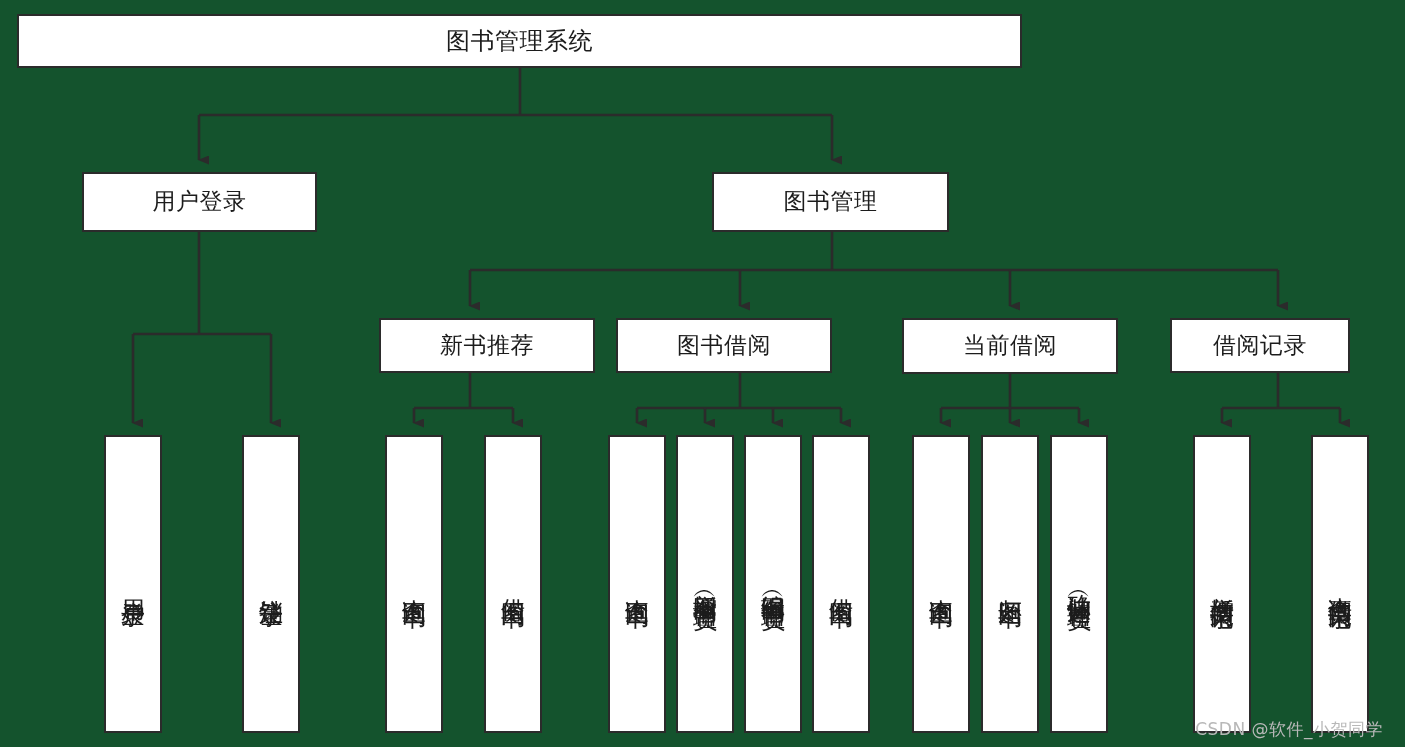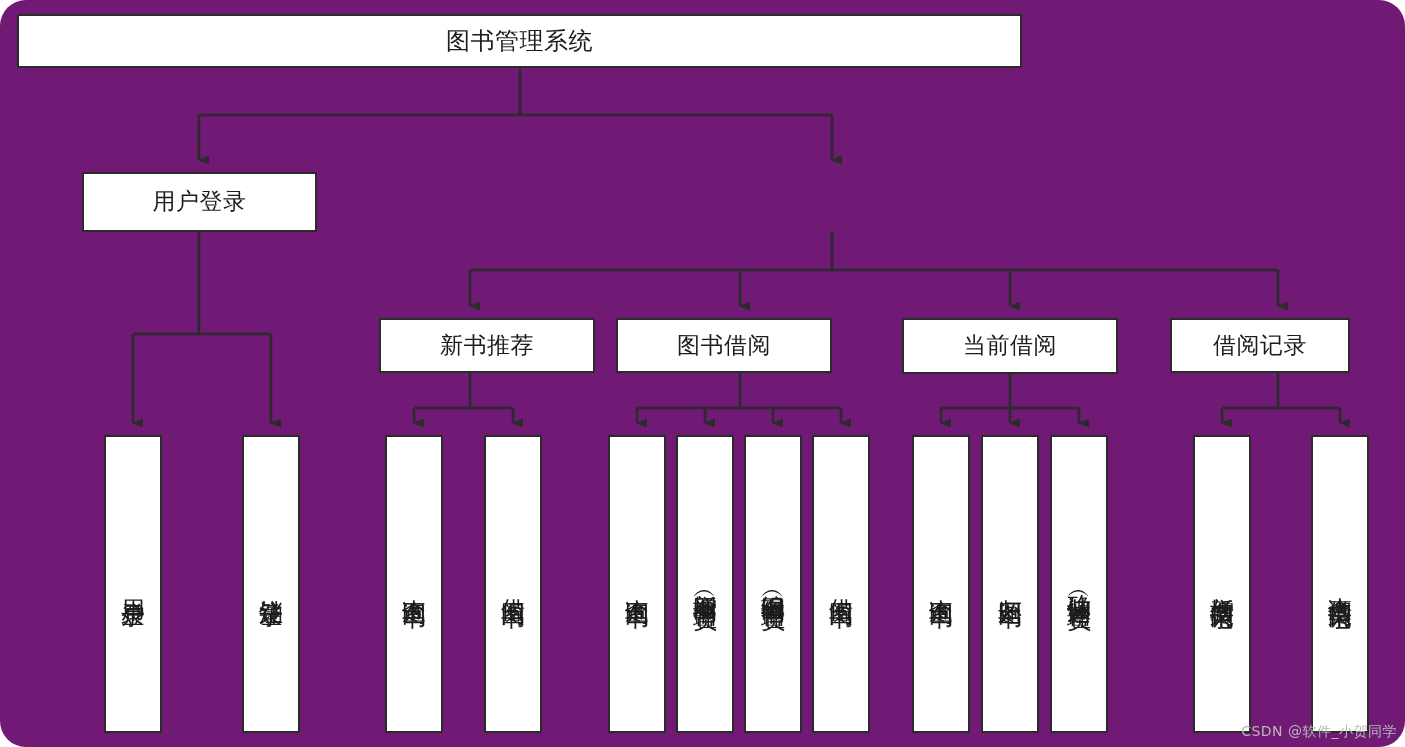--- a/index.html
+++ b/index.html
@@ -11,22 +11,21 @@
     width: 1405px;
     height: 747px;
     font-family: "DejaVu Sans", "Liberation Sans", sans-serif;
     overflow: hidden;
     position: relative;
   }
   #diagram-root {
     position: relative;
     width: 1405px;
     height: 747px;
-    background: #701a75;
-    border-radius: 26px;
+    background: #14532d;
   }
   svg.connectors {
     position: absolute;
     left: 0;
     top: 0;
     width: 1405px;
     height: 747px;
     pointer-events: none;
   }
   .node {
@@ -59,23 +58,23 @@
   }
   .node.vertical .node-label {
     writing-mode: vertical-rl;
     text-orientation: upright;
     font-size: 24px;
     letter-spacing: 2px;
     line-height: 1.0;
   }
   .watermark {
     position: absolute;
-    right: 8px;
+    right: 22px;
     bottom: 6px;
-    font-size: 14px;
+    font-size: 17px;
     color: #b8b8b8;
     letter-spacing: 0.5px;
     white-space: nowrap;
     user-select: none;
   }
 </style>
 </head>
 <body>
 
 <div id="diagram-root">
@@ -142,20 +141,23 @@
     </g>
   </svg>
 
   <div class="node horizontal root" style="left:17px; top:14px; width:1005px; height:54px;">
     <span class="node-label">图书管理系统</span>
   </div>
 
   <div class="node horizontal" style="left:82px; top:172px; width:235px; height:60px;">
     <span class="node-label">用户登录</span>
   </div>
+  <div class="node horizontal" style="left:712px; top:172px; width:237px; height:60px;">
+    <span class="node-label">图书管理</span>
+  </div>
 
   <div class="node horizontal" style="left:362px; top:318px; width:216px; height:55px;margin-left:17px;">
     <span class="node-label">新书推荐</span>
   </div>
   <div class="node horizontal" style="left:616px; top:318px; width:216px; height:55px;">
     <span class="node-label">图书借阅</span>
   </div>
   <div class="node horizontal" style="left:902px; top:318px; width:216px; height:56px;align-items:center;">
     <span class="node-label">当前借阅</span>
   </div>

